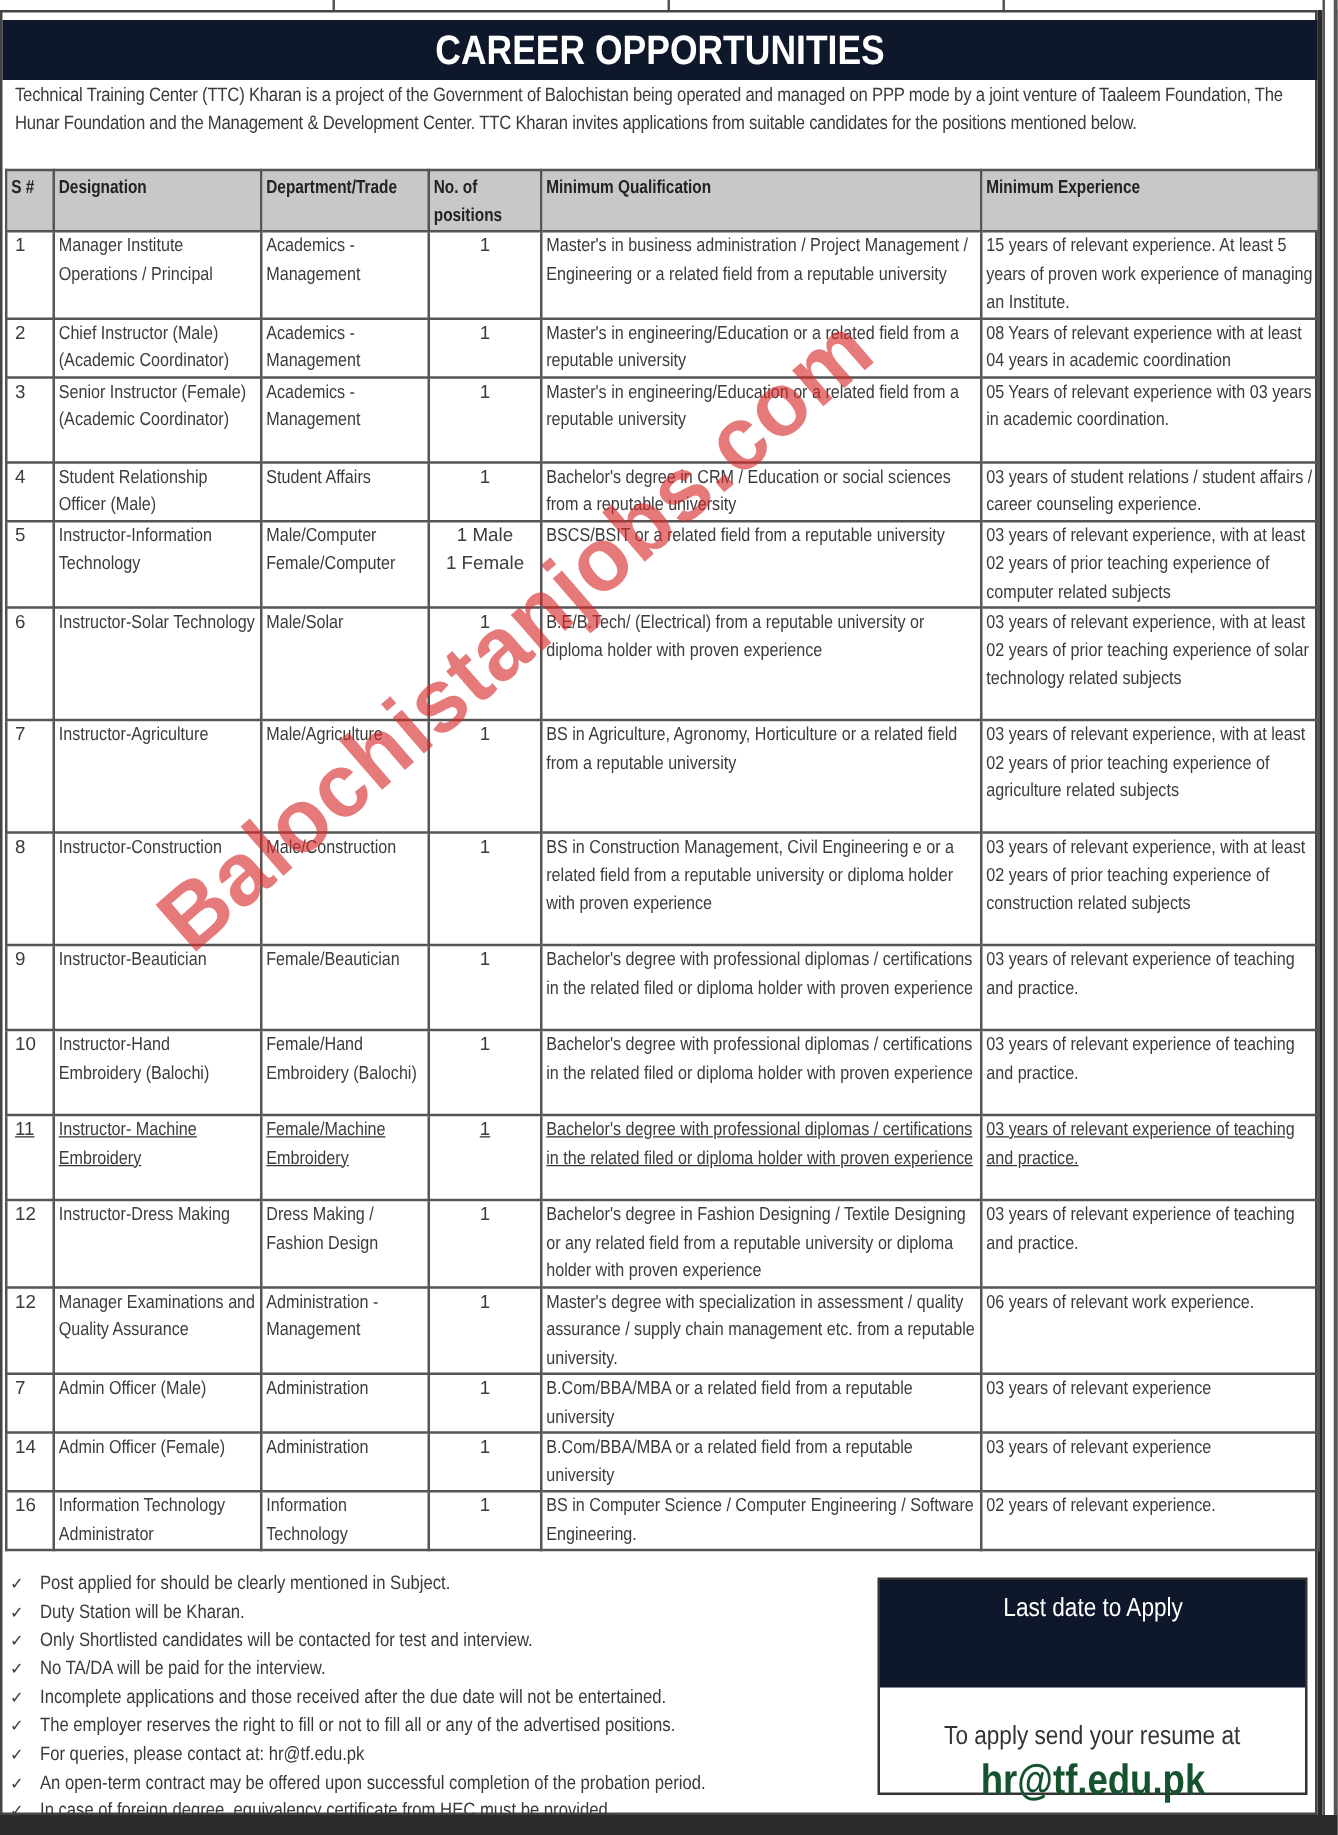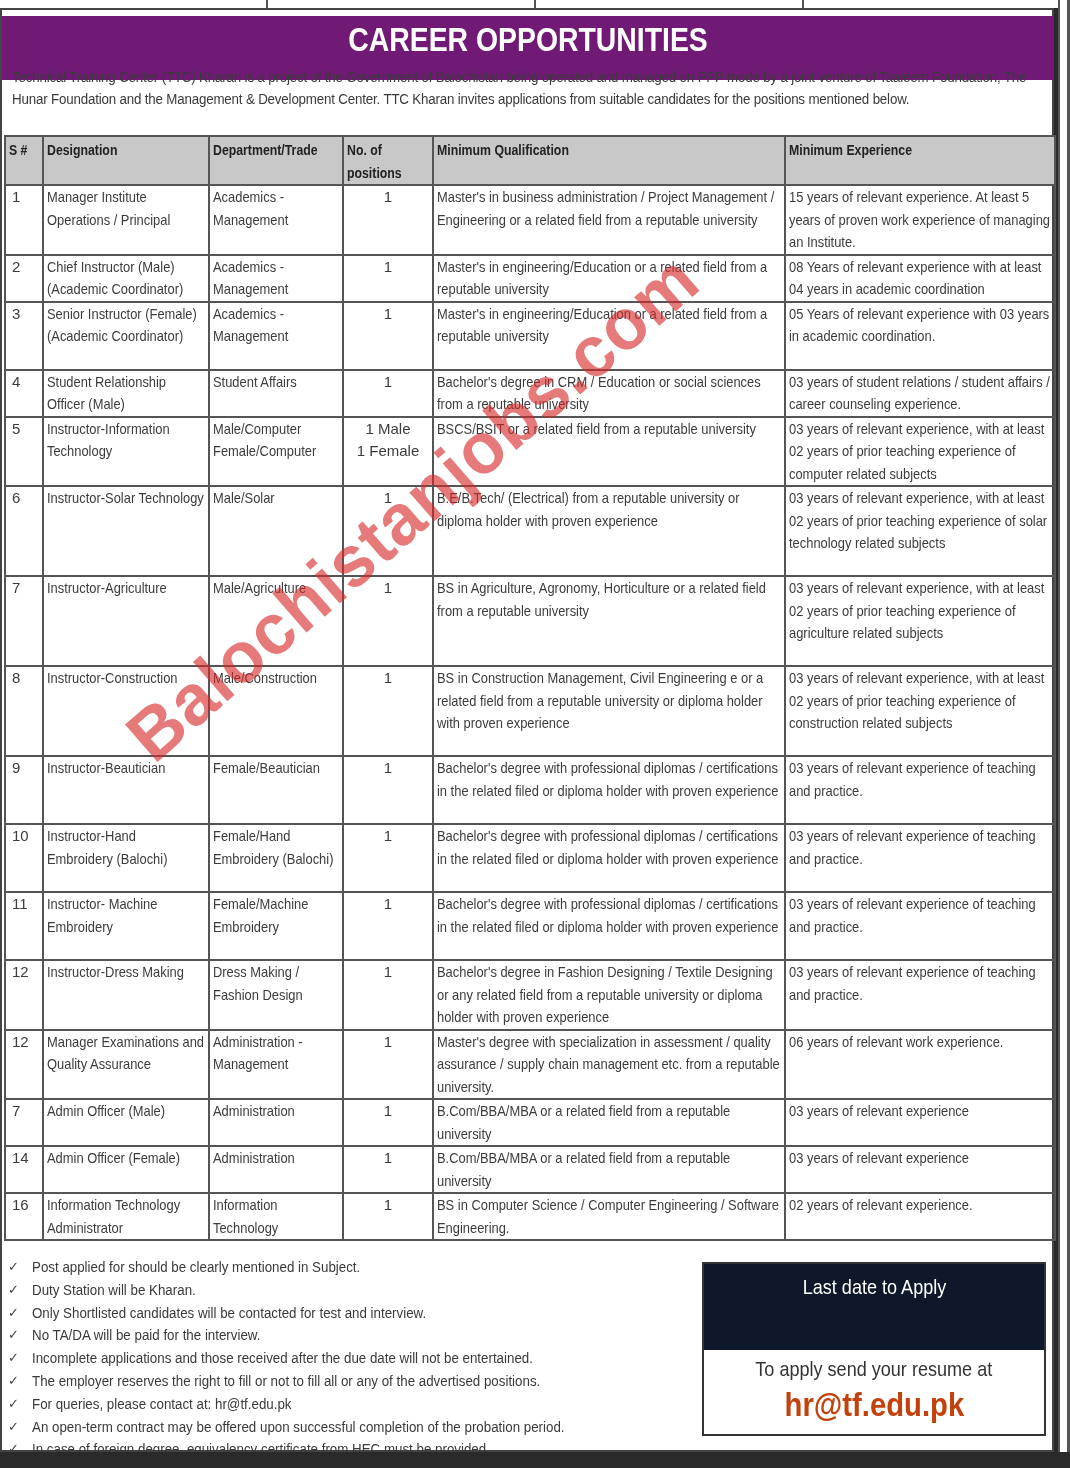--- a/index.html
+++ b/index.html
@@ -7,21 +7,21 @@
   body { font-family: "Liberation Sans", sans-serif; color: #333; position: relative; }
 
   .top-strip { position: absolute; left: 0; top: 0; width: 1070px; height: 8px; background: #fff; display: flex; }
   .top-strip span { flex: 1; border-right: 2px solid #555; }
   .top-strip span:last-child { border-right: none; }
 
   .page { position: absolute; left: 0; top: 8px; width: 1054px; height: 1444px; background: #fff; border: 2px solid #444; }
   .right-rail { position: absolute; left: 1058px; top: 0; width: 12px; height: 1468px; background: #fff; border-left: 2px solid #555; border-right: 3px solid #555; }
   .bottom-bar { position: absolute; left: 0; top: 1452px; width: 1070px; height: 16px; background: #2a2a2a; }
 
-  .banner { position: absolute; left: 0; top: 6px; width: 1052px; height: 64px; background: #701a75; color: #fff; text-align: center;
+  .banner { position: absolute; left: 0; top: 6px; width: 1052px; height: 48px; background: #0f172a; color: #fff; text-align: center;
             font-family: "Liberation Sans", sans-serif; font-weight: bold; font-size: 33px; line-height: 48px; letter-spacing: 0px; transform-origin: center; }
   .banner span { display: inline-block; transform: scaleX(0.86); }
 
   .intro { position: absolute; left: 10px; top: 56px; width: 1036px; font-size: 15.5px; line-height: 22px; color: #3a3a3a;
            transform: scaleX(0.86); transform-origin: left top; width: 1205px; letter-spacing: -0.2px; }
 
   table.jobs { position: absolute; left: 2px; top: 125px; width: 1050px; border-collapse: collapse; table-layout: fixed; }
   table.jobs th, table.jobs td { border: 2px solid #555; vertical-align: top; font-size: 15px; line-height: 22.5px; padding: 0 3px; color: #3c3c3c; overflow: hidden; }
   table.jobs th { background: #c8c8c8; font-weight: bold; text-align: left; color: #222; height: 48px; padding-top: 2px; }
   table.jobs td .cell { display: block; transform: scaleX(0.86); transform-origin: left top; width: 116%; white-space: normal; }
@@ -34,22 +34,22 @@
   .note { display: flex; font-size: 15.5px; line-height: 22.8px; color: #3a3a3a; }
   .note .tick { width: 26px; font-size: 13px; text-align: left; padding-left: 2px; color: #444; }
   .note .txt { transform: scaleX(0.86); transform-origin: left center; white-space: nowrap; }
 
   .apply-box { position: absolute; left: 700px; top: 1252px; width: 344px; height: 174px; border: 2px solid #333; background: #fff; }
   .apply-top { height: 86px; background: #0f172a; color: #fff; text-align: center; }
   .last-date-label { font-size: 21px; padding-top: 10px; line-height: 26px; }
   .last-date-label span, .last-date-value span, .apply-text span, .apply-email span { display: inline-block; transform: scaleX(0.86); }
   .last-date-value { font-size: 30px; font-weight: bold; line-height: 40px; }
   .last-date-value sup { font-size: 12px; vertical-align: 14px; }
-  .apply-text { text-align: center; font-size: 21px; color: #333; padding-top: 6px; line-height: 26px; }
-  .apply-email { text-align: center; font-size: 34px; font-weight: bold; color: #c2410c; line-height: 44px; }
+  .apply-text { text-align: center; font-size: 21px; color: #333; padding-top: 26px; line-height: 26px; }
+  .apply-email { text-align: center; font-size: 34px; font-weight: bold; color: #14532d; line-height: 44px; }
 
   .watermark { position: absolute; left: 130px; top: 700px; font-size: 72px; font-weight: bold; color: rgba(214, 40, 40, 0.62);
                transform: rotate(-41deg); transform-origin: left center; white-space: nowrap; pointer-events: none;
                font-family: "Liberation Sans", sans-serif; letter-spacing: 1px; }
   .watermark span { display: inline-block; transform: scaleX(0.98); }
 </style>
 </head>
 <body>
 
 <div class="top-strip">
@@ -289,21 +289,21 @@
           <td class="pos">
             <span class="cell">1</span>
           </td>
           <td>
             <span class="cell">Bachelor's degree with professional diplomas / certifications in the related filed or diploma holder with proven experience</span>
           </td>
           <td>
             <span class="cell">03 years of relevant experience of teaching and practice.</span>
           </td>
         </tr>
-        <tr style="height: 68px;">
+        <tr style="height: 68px; text-decoration: underline;">
           <td class="num">
             <span class="cell">11</span>
           </td>
           <td>
             <span class="cell">Instructor- Machine Embroidery</span>
           </td>
           <td>
             <span class="cell">Female/Machine Embroidery</span>
           </td>
           <td class="pos">

